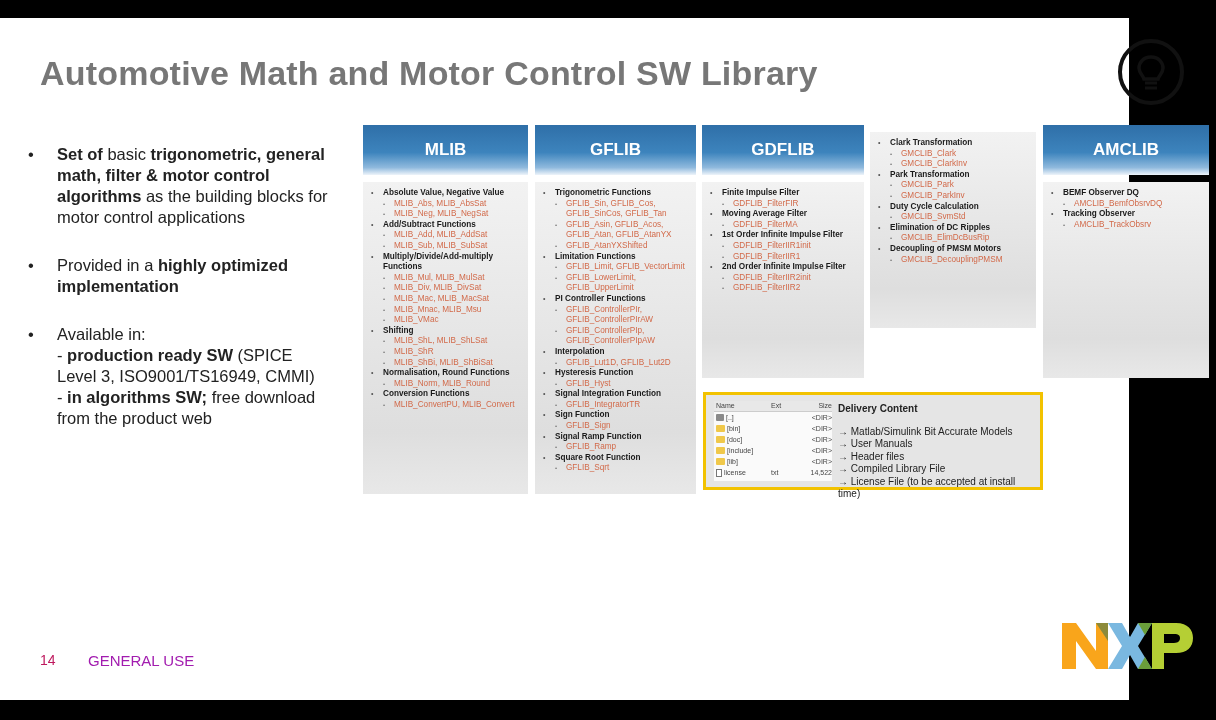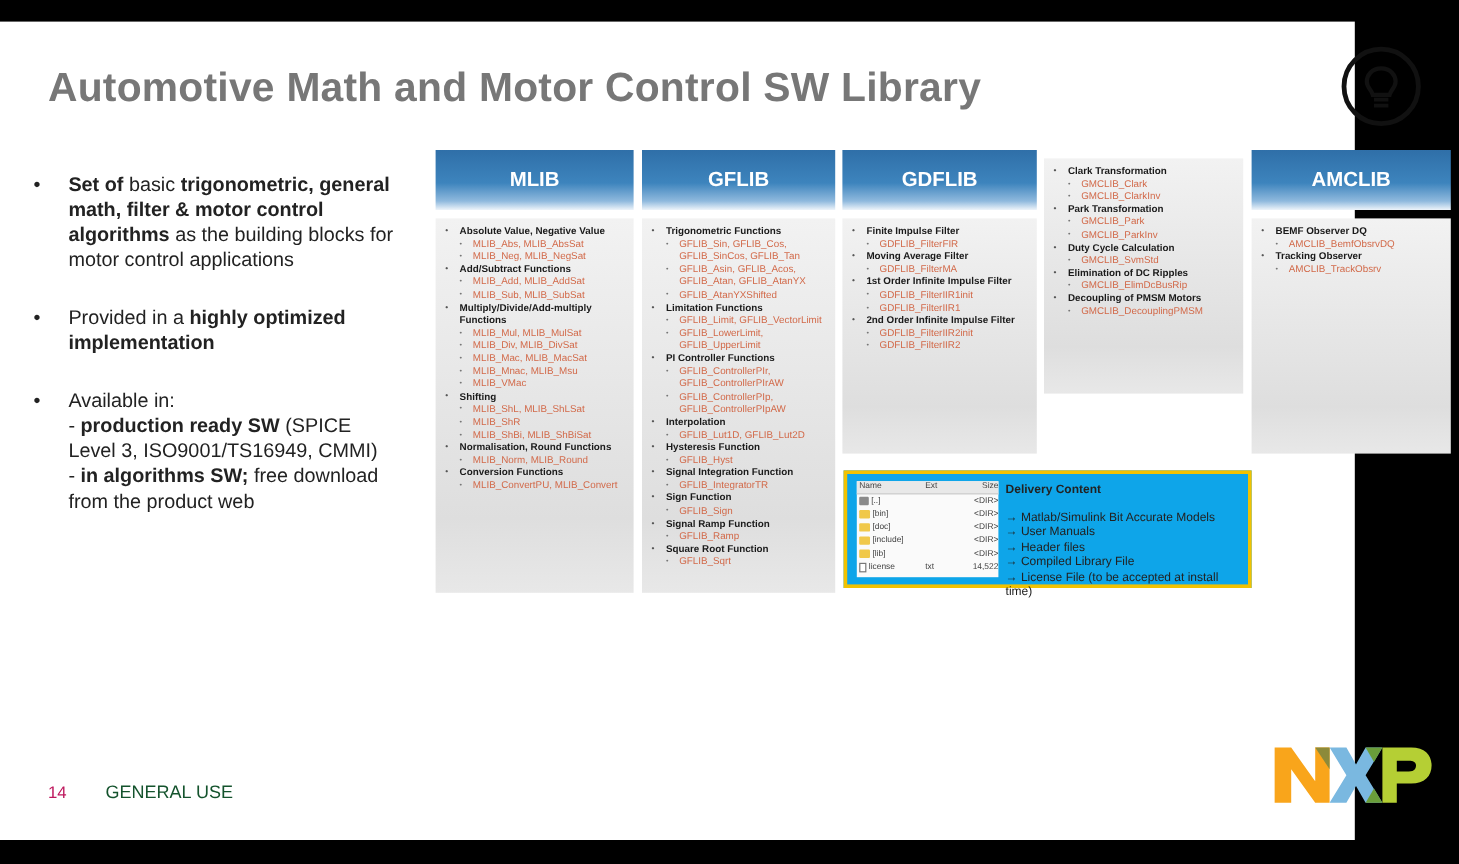--- a/index.html
+++ b/index.html
@@ -19,36 +19,36 @@
   .col-head { height:50px; background:linear-gradient(#2f6fa8 0%, #3d84bd 55%, #8fb9dd 85%, #eef4fa 100%);
               color:#fff; font-weight:bold; font-size:17px; text-align:center; line-height:50px; }
   .col-body { margin-top:7px; background:linear-gradient(#f2f2f2, #dedede 80%, #e8e8e8); padding:6px 6px 20px 8px;
               box-sizing:border-box; font-size:8.2px; line-height:10.6px; }
   .cat { position:relative; padding-left:12px; font-weight:bold; color:#1a1a1a; }
   .cat::before { content:"•"; position:absolute; left:0; top:0; font-weight:normal; color:#555; font-size:7px; }
   .fn { position:relative; padding-left:23px; color:#d26a4a; }
   .fn::before { content:"•"; position:absolute; left:12px; top:0; color:#777; font-size:6px; }
   .fn.cont::before { content:""; }
   .delivery { position:absolute; left:703px; top:374px; width:340px; height:98px; border:3px solid #f2c200;
-              box-sizing:border-box; background:#0ea5e9; }
+              box-sizing:border-box; background:#e5e5e5; }
   .fm { position:absolute; left:8px; top:6px; width:118px; height:80px; font-size:7px; color:#444;
         background:#fafafa; }
   .fm-head { display:flex; background:#e8e8e8; height:10px; line-height:10px; border-bottom:1px solid #ccc; }
   .fm-row { display:flex; height:11px; line-height:11px; }
   .fm .c1 { width:55px; padding-left:2px; display:flex; align-items:center; gap:2px; }
   .fm .c2 { width:28px; }
   .fm .c3 { width:33px; text-align:right; }
   .folder { display:inline-block; width:9px; height:7px; background:#f0c84a; border-radius:1px; }
   .up { display:inline-block; width:8px; height:7px; background:#8a8a8a; border-radius:1px; }
   .doc { display:inline-block; width:6px; height:8px; border:1px solid #777; box-sizing:border-box; background:#fff; }
   .dc { position:absolute; left:132px; top:8px; font-size:10px; color:#222; }
   .dc-title { font-weight:bold; margin-bottom:12px; }
   .dc-item { line-height:12.4px; }
   .footer-num { position:absolute; left:40px; top:634px; font-size:14px; color:#be185d; }
-  .footer-txt { position:absolute; left:88px; top:634px; font-size:15px; color:#14532d; }
+  .footer-txt { position:absolute; left:88px; top:634px; font-size:15px; color:#a21caf; }
   .nxp { position:absolute; left:1062px; top:603px; }
 </style>
 </head>
 <body>
 
 <div class="slide">
   <div class="title">Automotive Math and Motor Control SW Library</div>
 
   <div class="bulb">
     <svg width="32" height="38" viewBox="0 0 32 38">

